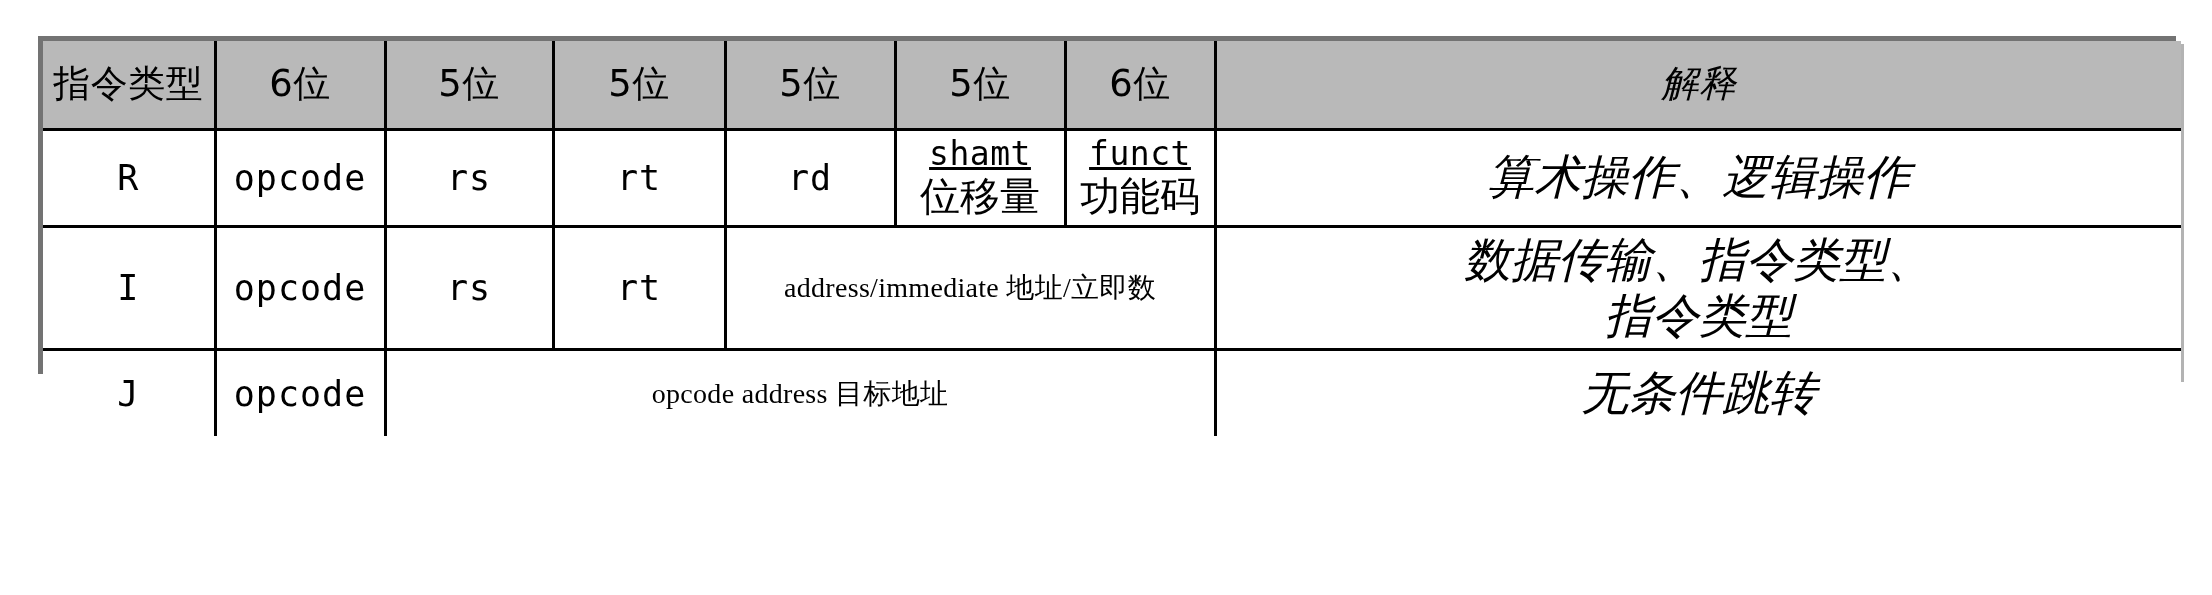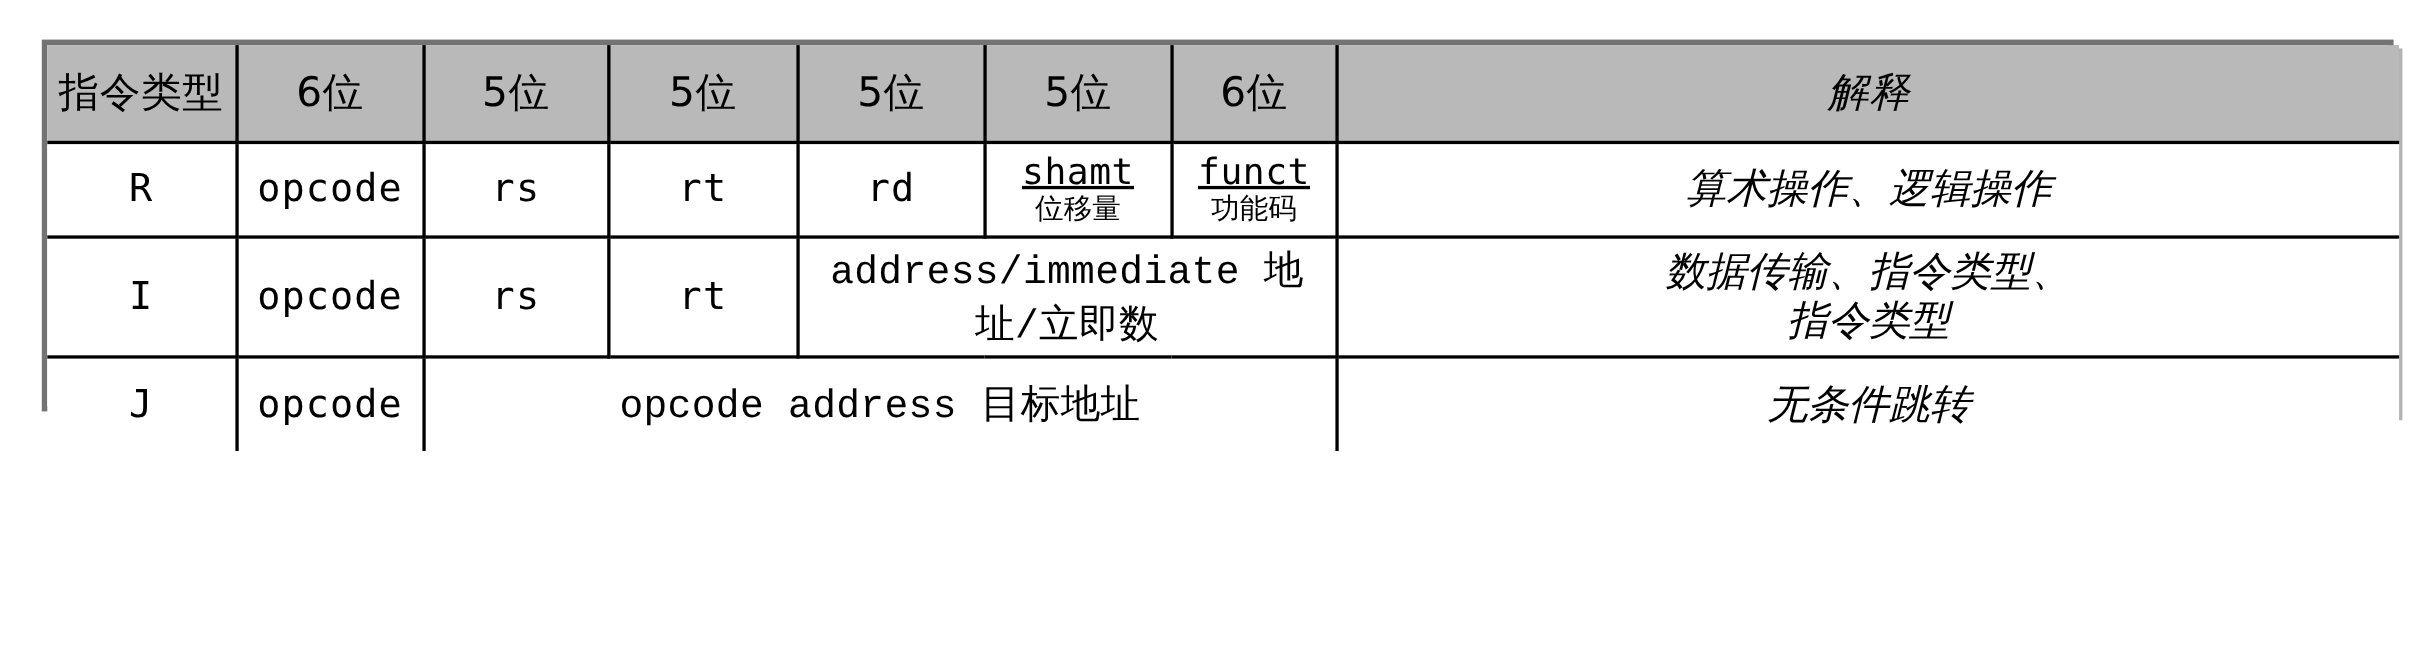--- a/index.html
+++ b/index.html
@@ -85,33 +85,33 @@
     letter-spacing: 1px;
   }
 
   
   .stack {
     font-family: "DejaVu Sans Mono", monospace;
     font-size: 33px;
     line-height: 1.18;
   }
   .stack .l1 { display: block; letter-spacing: 0.5px; text-decoration: underline; }
-  .stack .l2 { display: block; font-family: Liberation Mono, monospace; font-size: 26px; }
+  .stack .l2 { display: block; font-family: Liberation Serif, serif; font-size: 40px; }
 
   
   .wide {
-    font-family: Liberation Mono, monospace;
-    font-size: 36px;
+    font-family: Liberation Serif, serif;
+    font-size: 28px;
     letter-spacing: 0.3px;
   }
 
   
   .expl {
     font-family: "DejaVu Sans", sans-serif;
-    font-size: 37px;
+    font-size: 47px;
     line-height: 1.2;
   }
   .expl .l1 { display: block; }
   .expl .l2 { display: block; }
 
   
   col.c-type  { width: 172px; }
   col.c-b1    { width: 170px; }
   col.c-b2    { width: 168px; }
   col.c-b3    { width: 172px; }

